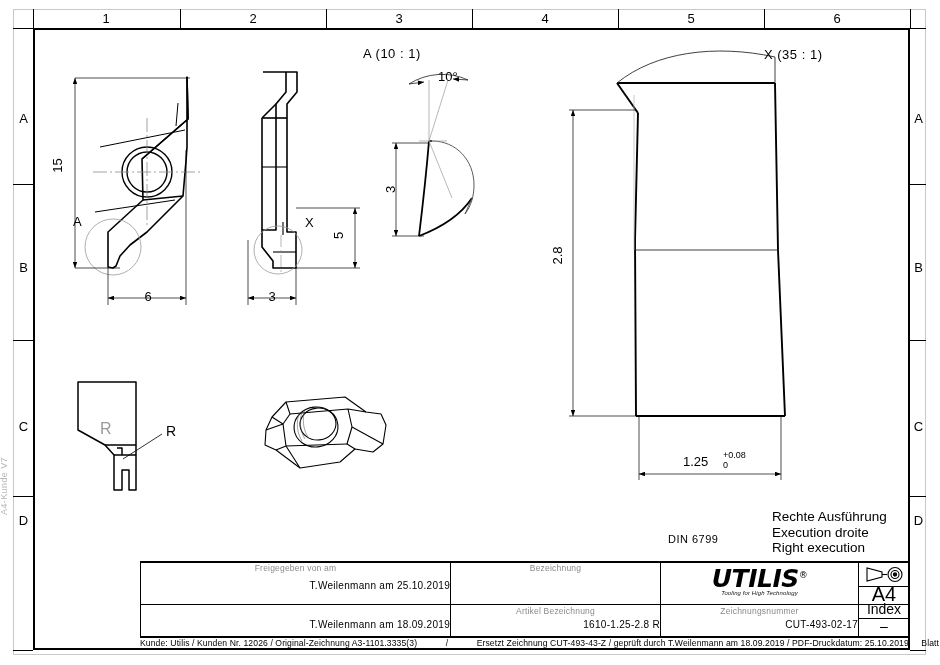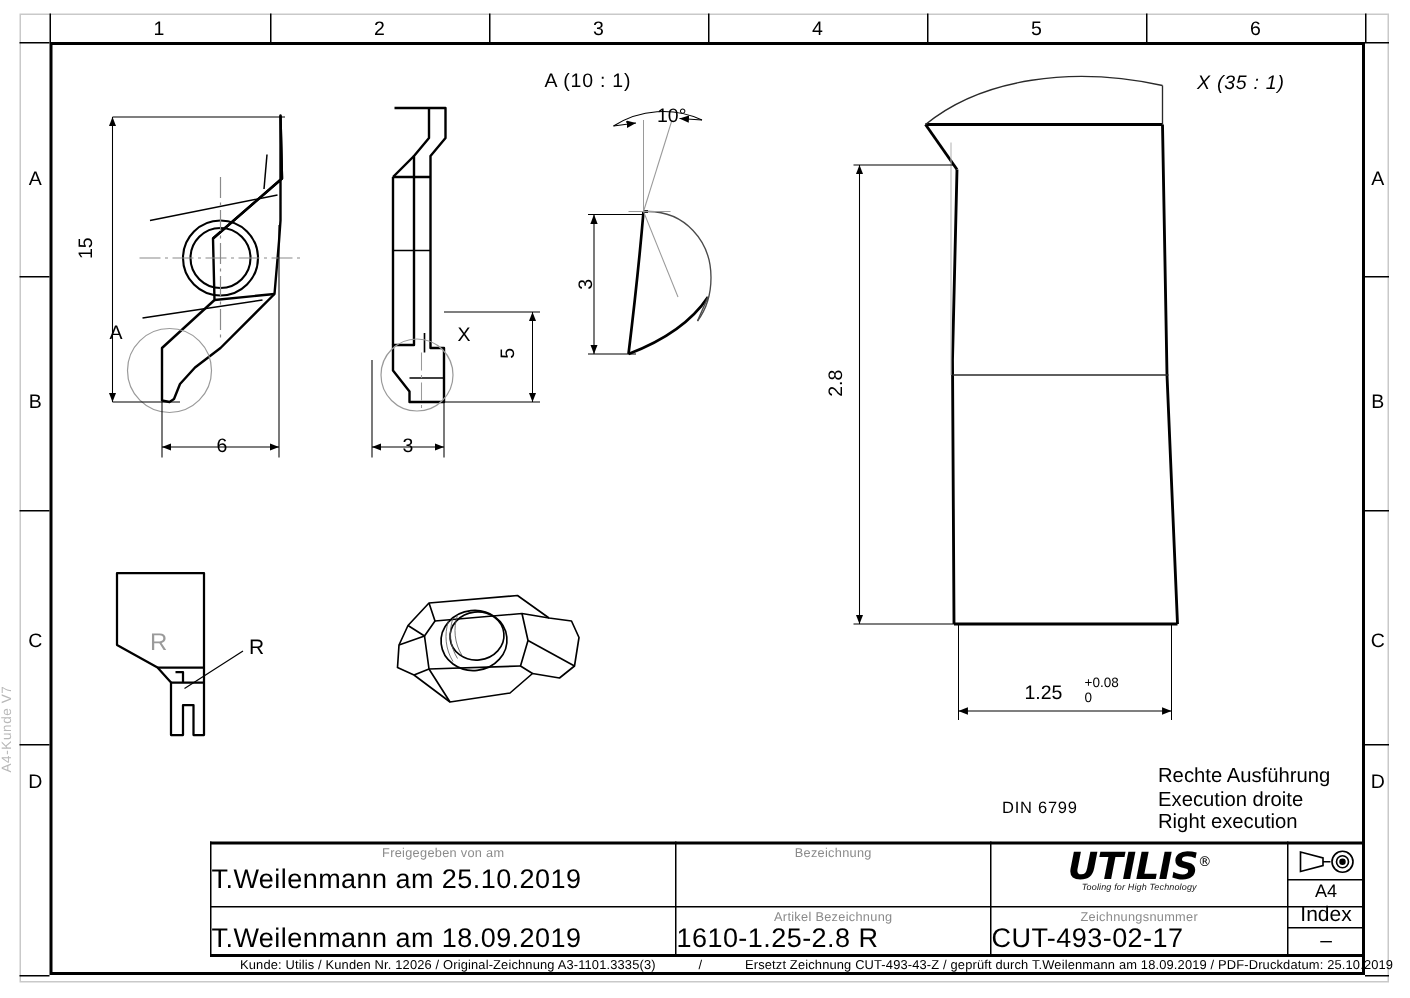--- a/index.html
+++ b/index.html
@@ -33,36 +33,36 @@
   
   .lbl{position:absolute;font-size:13px;white-space:nowrap;line-height:1.15;}
   .vtext{transform-origin:center center;transform:rotate(-90deg);}
   svg{position:absolute;left:0;top:0;overflow:visible;}
 
   
   .tb{position:absolute;left:140px;top:561px;width:878px;height:89px;}
   .tb .cell{position:absolute;box-sizing:border-box;}
   .tb .hdr{font-size:8.5px;color:#8a8a8a;text-align:center;letter-spacing:.2px;
            line-height:10px;}
-  .tb .val{font-size:18px;text-align:left;line-height:18px;letter-spacing:.3px;}
+  .tb .val{font-size:10px;text-align:right;line-height:18px;letter-spacing:.3px;}
   .tbline{position:absolute;background:#000;}
 
   .logo-wrap{position:absolute;left:0;top:0;width:100%;text-align:center;}
   .logo-txt{font-family:"DejaVu Sans", sans-serif;font-weight:bold;font-style:italic;
             font-size:25px;letter-spacing:-0.5px;line-height:26px;}
   .logo-reg{font-size:9px;vertical-align:super;font-style:normal;font-weight:normal;}
   .logo-tag{font-size:6px;color:#111;letter-spacing:.1px;margin-top:-2px;
             font-style:italic;}
 
   .foot{position:absolute;left:140px;top:637px;width:770px;height:13px;
         font-size:8.6px;line-height:13px;white-space:nowrap;letter-spacing:.1px;}
   .foot span{display:inline-block;}
 
   .a4box{position:absolute;text-align:center;}
-  .a4-txt{font-size:12px;line-height:15px;}
+  .a4-txt{font-size:20px;line-height:15px;}
   .idx-txt{font-size:14px;line-height:16px;}
   .idx-val{font-size:14px;line-height:15px;}
 
   .note-block{position:absolute;font-size:13.5px;line-height:15.5px;white-space:nowrap;}
   .din{position:absolute;font-size:11px;letter-spacing:.5px;}
 </style>
 </head>
 <body>
 
 <div id="sheet">
@@ -293,21 +293,21 @@
   <div class="lbl" style="left:73px;top:215px;">A</div>
 
   <div class="lbl" style="left:262px;top:290px;width:20px;text-align:center;">3</div>
   <div class="lbl vtext" style="left:324px;top:228px;width:30px;text-align:center;">5</div>
   <div class="lbl" style="left:305px;top:216px;">X</div>
 
   <div class="lbl" style="left:363px;top:47px;letter-spacing:.5px;">A  (10 : 1)</div>
   <div class="lbl" style="left:438px;top:70px;">10°</div>
   <div class="lbl vtext" style="left:376px;top:182px;width:30px;text-align:center;">3</div>
 
-  <div class="lbl" style="left:798px;top:48px;letter-spacing:.5px;font-style:italic;">X  (35 : 1)</div>
+  <div class="lbl" style="left:764px;top:48px;letter-spacing:.5px;">X  (35 : 1)</div>
   <div class="lbl vtext" style="left:538px;top:248px;width:40px;text-align:center;">2.8</div>
   <div class="lbl" style="left:683px;top:455px;">1.25</div>
   <div style="position:absolute;left:723px;top:450px;font-size:9px;line-height:10px;">
     <div>+0.08</div>
     <div>0</div>
   </div>
 
   <div class="lbl" style="left:100px;top:420px;font-size:16px;color:#9a9a9a;">R</div>
   <div class="lbl" style="left:166px;top:423px;font-size:14px;">R</div>
 
@@ -358,19 +358,19 @@
           <circle cx="36" cy="11.5" r="1.6" fill="#000"></circle>
         </g>
       </svg>
     </div>
     <div class="a4box a4-txt" style="left:719px;top:26px;width:50px;">A4</div>
     <div class="a4box idx-txt" style="left:719px;top:40px;width:50px;">Index</div>
     <div class="a4box idx-val" style="left:719px;top:58px;width:50px;">–</div>
   </div>
 
   <div class="foot">
-    <span style="margin-left:20px;">Kunde: Utilis  /  Kunden Nr. 12026  /  Original-Zeichnung A3-1101.3335(3)</span>
+    <span style="margin-left:0;">Kunde: Utilis  /  Kunden Nr. 12026  /  Original-Zeichnung A3-1101.3335(3)</span>
     <span style="margin:0 26px;">/</span>
     <span>Ersetzt Zeichnung CUT-493-43-Z / geprüft durch T.Weilenmann am 18.09.2019 / PDF-Druckdatum: 25.10.2019</span>
     <span style="margin-left:10px;">Blatt 1/1</span>
   </div>
 
 </div>
 
 </body></html>

